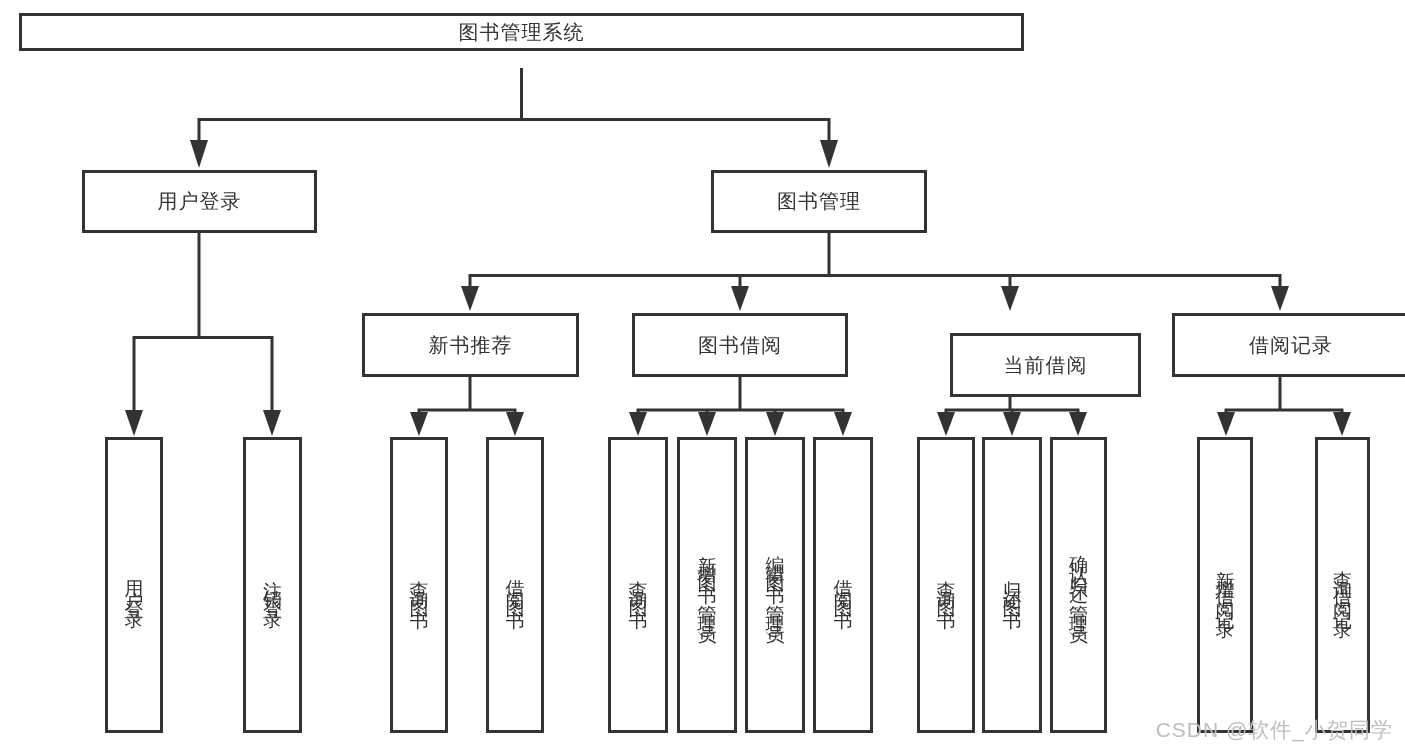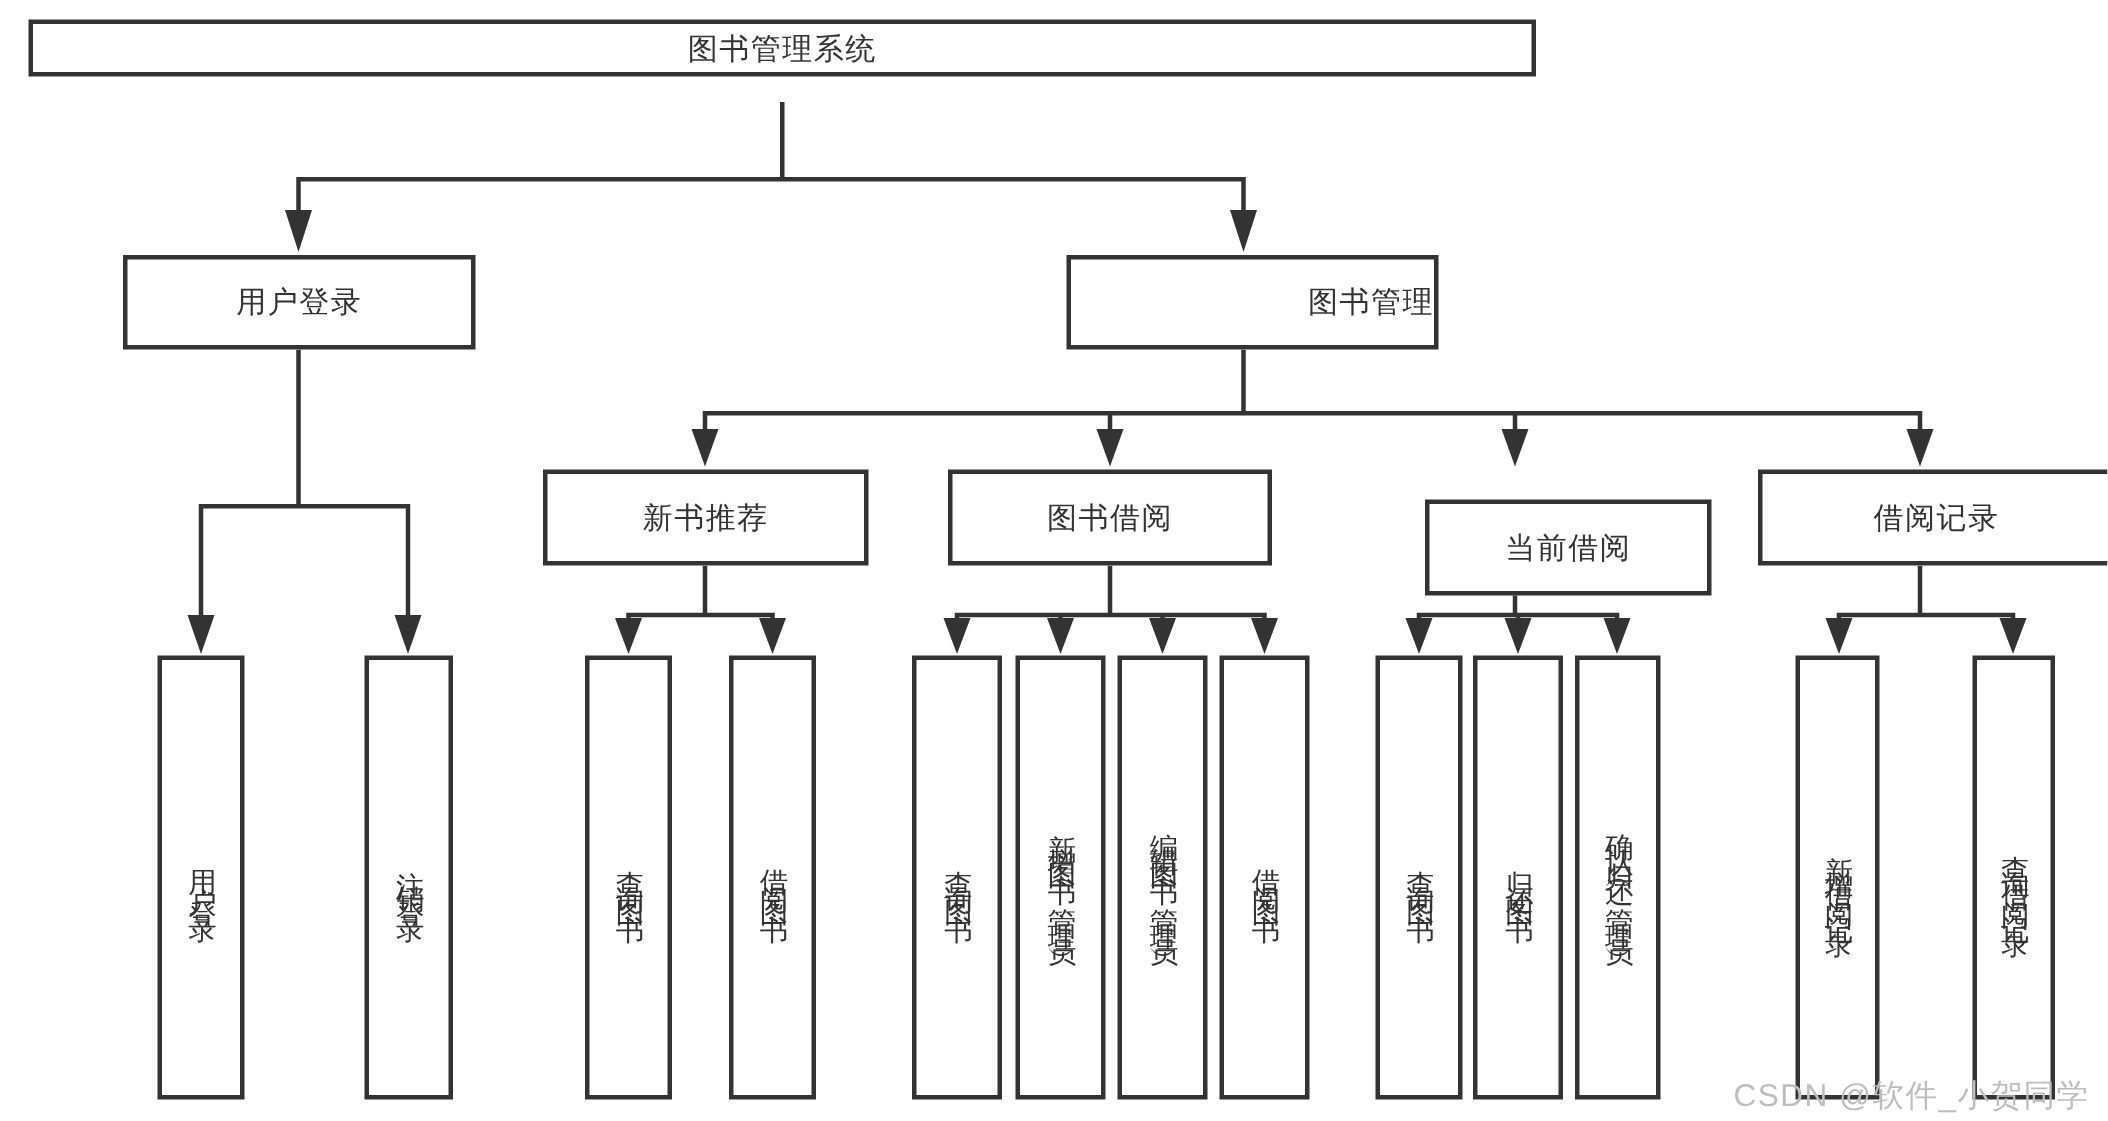--- a/index.html
+++ b/index.html
@@ -36,21 +36,21 @@
     writing-mode: vertical-rl;
     text-orientation: mixed;
     font-size: 19px;
     letter-spacing: 10px;
     white-space: normal;
   }
   
   #n-root          { left: 19px;   top: 13px;  width: 1005px; height: 38px; }
   
   #n-user-login    { left: 82px;   top: 170px; width: 235px;  height: 63px; }
-  #n-book-mgmt     { left: 711px;  top: 170px; width: 248px;  height: 63px; justify-content: flex-end; }
+  #n-book-mgmt     { left: 711px;  top: 170px; width: 216px;  height: 63px; }
   
   #n-new-book-rec  { left: 362px;  top: 313px; width: 217px;  height: 64px; text-align: center; }
   #n-book-borrow   { left: 632px;  top: 313px; width: 216px;  height: 64px; text-align: right; }
   #n-cur-borrow    { left: 950px;  top: 313px; width: 191px;  height: 64px; margin-top: 20px; }
   #n-borrow-rec    { left: 1172px; top: 313px; width: 238px;  height: 64px; }
   
   #n-ul-login      { left: 105px;  top: 437px; width: 58px; height: 296px; }
   #n-ul-logout     { left: 243px;  top: 437px; width: 59px; height: 296px; }
   #n-nb-query      { left: 390px;  top: 437px; width: 58px; height: 296px; }
   #n-nb-borrow     { left: 486px;  top: 437px; width: 58px; height: 296px; }

